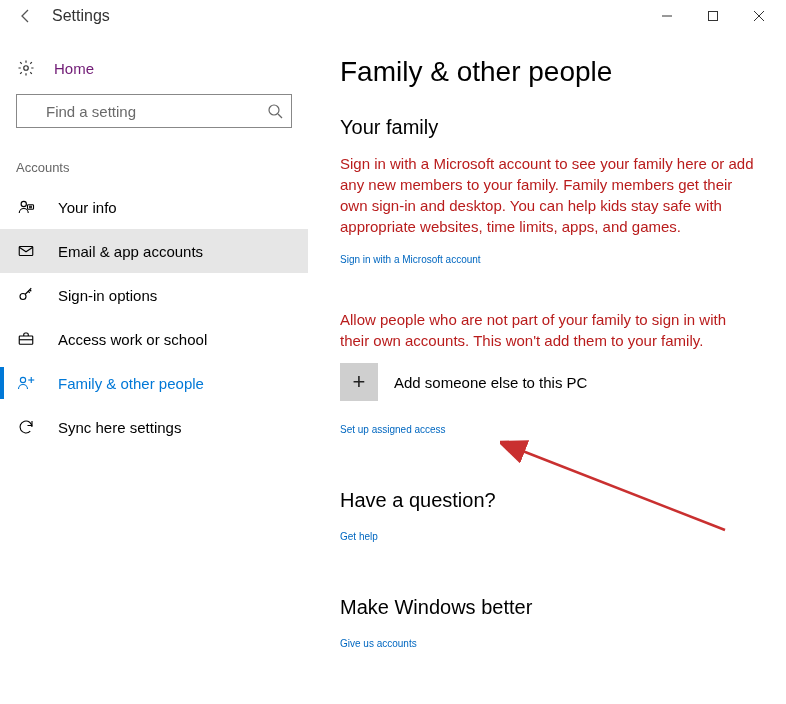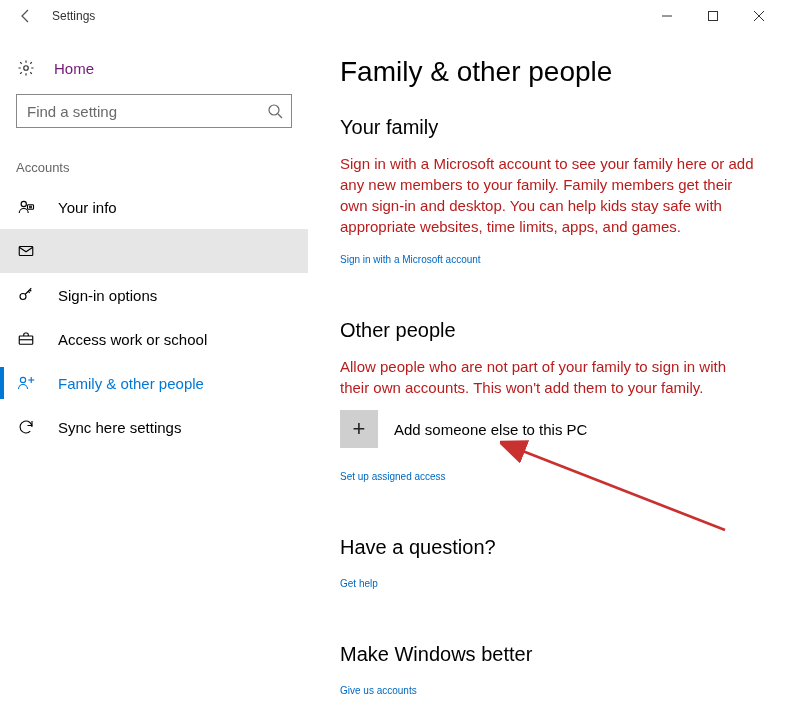--- a/index.html
+++ b/index.html
@@ -1,33 +1,33 @@
 <!DOCTYPE html>
 <html><head>
 <meta charset="utf-8">
 <style>
   * { box-sizing: border-box; margin: 0; padding: 0; }
   html, body { width: 786px; height: 704px; font-family: "Segoe UI", Arial, sans-serif; background: #fff; color: #000; overflow: hidden; }
 
   .titlebar { height: 32px; display: flex; align-items: center; padding: 0 4px; }
   .titlebar .back { width: 44px; height: 32px; display: flex; align-items: center; justify-content: center; font-size: 16px; color: #444; }
-  .titlebar .title { font-size: 12px; color: #333; margin-left: 4px; flex: 1; }
+  .titlebar .title { font-size: 16px; color: #333; margin-left: 4px; flex: 1; }
   .titlebar .wc { width: 46px; height: 32px; display: flex; align-items: center; justify-content: center; color: #333; }
   .titlebar .wc svg { display: block; }
 
   .page { display: flex; height: calc(704px - 32px); }
 
   
   .sidebar { width: 308px; padding-top: 20px; }
   .home-row { display: flex; align-items: center; padding: 6px 16px 16px 16px; gap: 18px; }
   .home-icon { width: 20px; height: 20px; display: flex; align-items: center; justify-content: center; }
   .home-label { font-size: 15px; color: #701a75; }
 
   .search-wrap { padding: 0 16px 18px 16px; }
-  .search-box { position: relative; height: 34px; border: 1px solid #888; }
+  .search-box { position: relative; height: 34px; border: 1px solid #888; padding-left: 19px; }
   .search-box input { width: 100%; height: 100%; border: none; outline: none; font-size: 15px; padding: 0 34px 0 10px; background: transparent; color: #000; }
   .search-box input::placeholder { color: #6a6a6a; }
   .search-icon { position: absolute; right: 8px; top: 50%; transform: translateY(-50%); width: 16px; height: 16px; color: #555; }
 
   .section-label { font-size: 13px; color: #666; padding: 14px 16px 10px 16px; }
 
   .nav { list-style: none; text-align: center; }
   .nav-item { display: flex; align-items: center; height: 44px; padding: 0 16px; gap: 22px; cursor: default; position: relative; }
   .nav-item .icon { width: 20px; height: 20px; display: flex; align-items: center; justify-content: center; color: #000; flex-shrink: 0; }
   .nav-item .label { font-size: 15px; color: #000; }
@@ -118,20 +118,21 @@
         </span>
         <span class="label">Your info</span>
       </li>
       <li class="nav-item hover">
         <span class="icon">
           <svg width="18" height="18" viewBox="0 0 24 24" fill="none" stroke="currentColor" stroke-width="1.5">
               <rect x="3" y="6" width="18" height="12" rx="1"></rect>
               <path d="M3 7l9 6 9-6"></path>
             </svg>
         </span>
+        <span class="label">Email &amp; app accounts</span>
       </li>
       <li class="nav-item">
         <span class="icon">
           <svg width="18" height="18" viewBox="0 0 24 24" fill="none" stroke="currentColor" stroke-width="1.5">
               <circle cx="8" cy="14" r="4"></circle>
               <path d="M11 11l8-8M17 5l2 2M15 7l2 2"></path>
             </svg>
         </span>
         <span class="label">Sign-in options</span>
       </li>
@@ -170,21 +171,20 @@
 
   <div class="content">
     <h1>Family &amp; other people</h1>
 
     <h2>Your family</h2>
     <p>Sign in with a Microsoft account to see your family here or add any new members to your family. Family members get their own sign-in and desktop. You can help kids stay safe with appropriate websites, time limits, apps, and games.</p>
     <span class="link">Sign in with a Microsoft account</span>
 
     <div class="gap"></div>
 
-    <h2>Other people</h2>
     <p>Allow people who are not part of your family to sign in with their own accounts. This won't add them to your family.</p>
 
     <div class="add-row">
       <div class="add-tile">+</div>
       <div class="add-label">Add someone else to this PC</div>
     </div>
 
     <span class="link">Set up assigned access</span>
 
     <div class="gap"></div>

